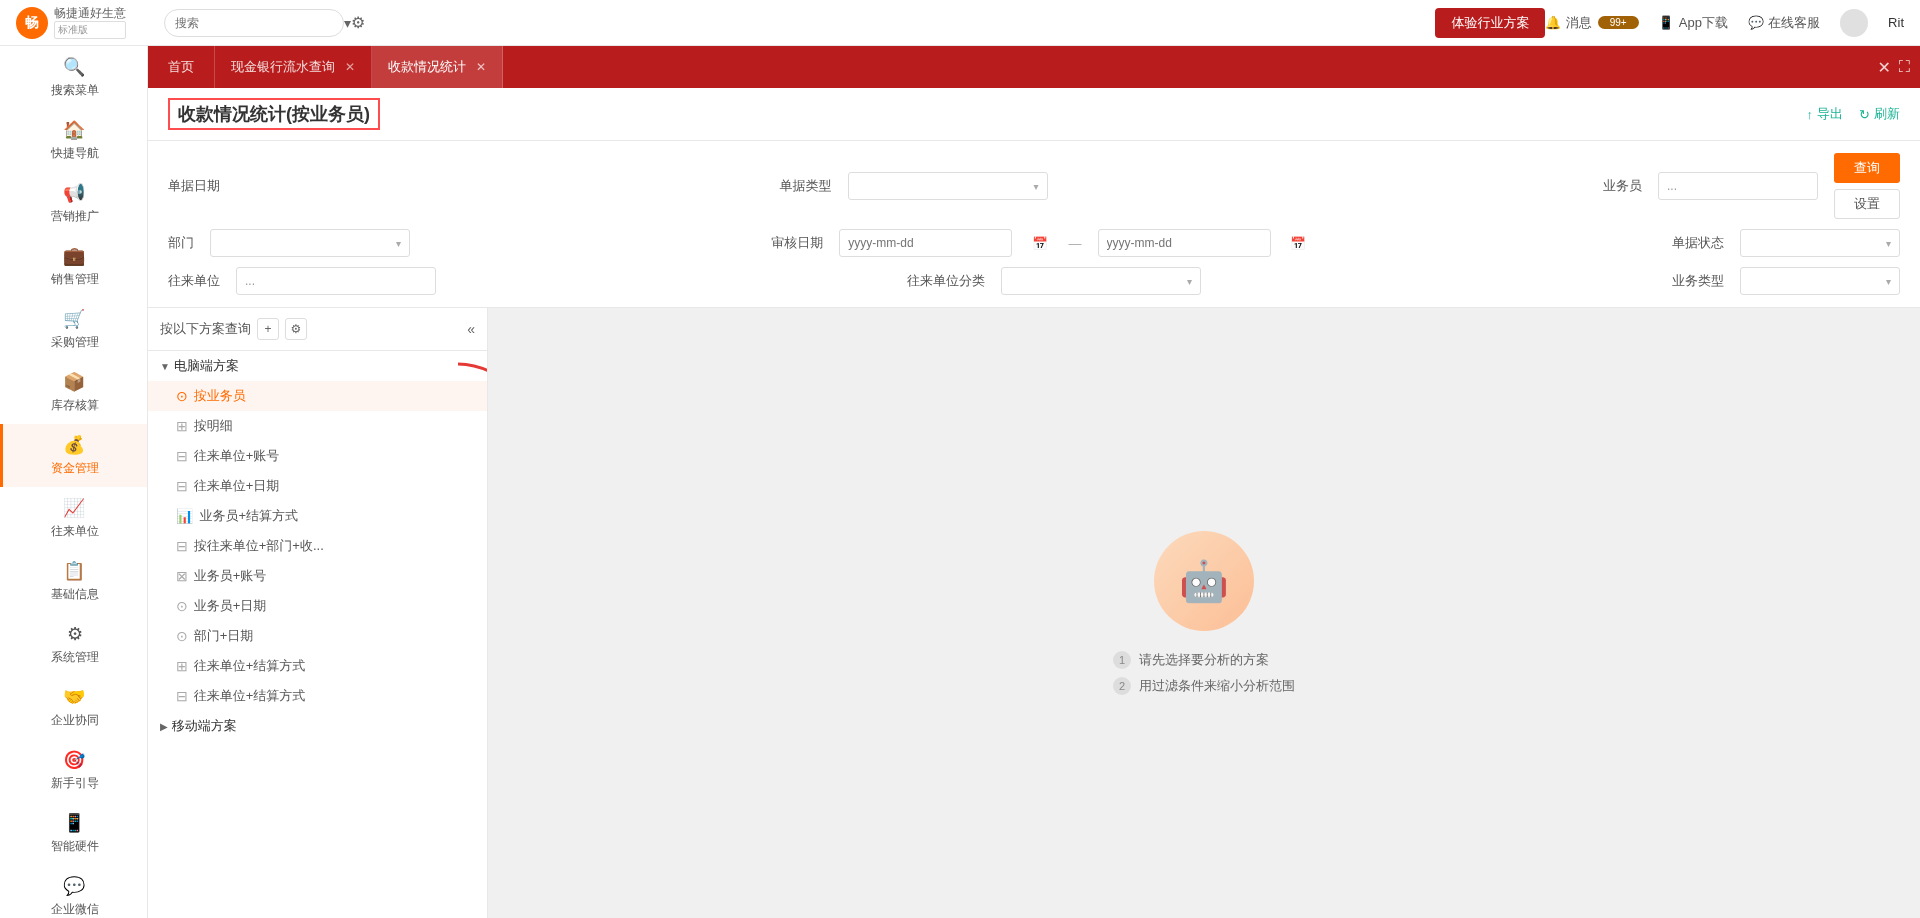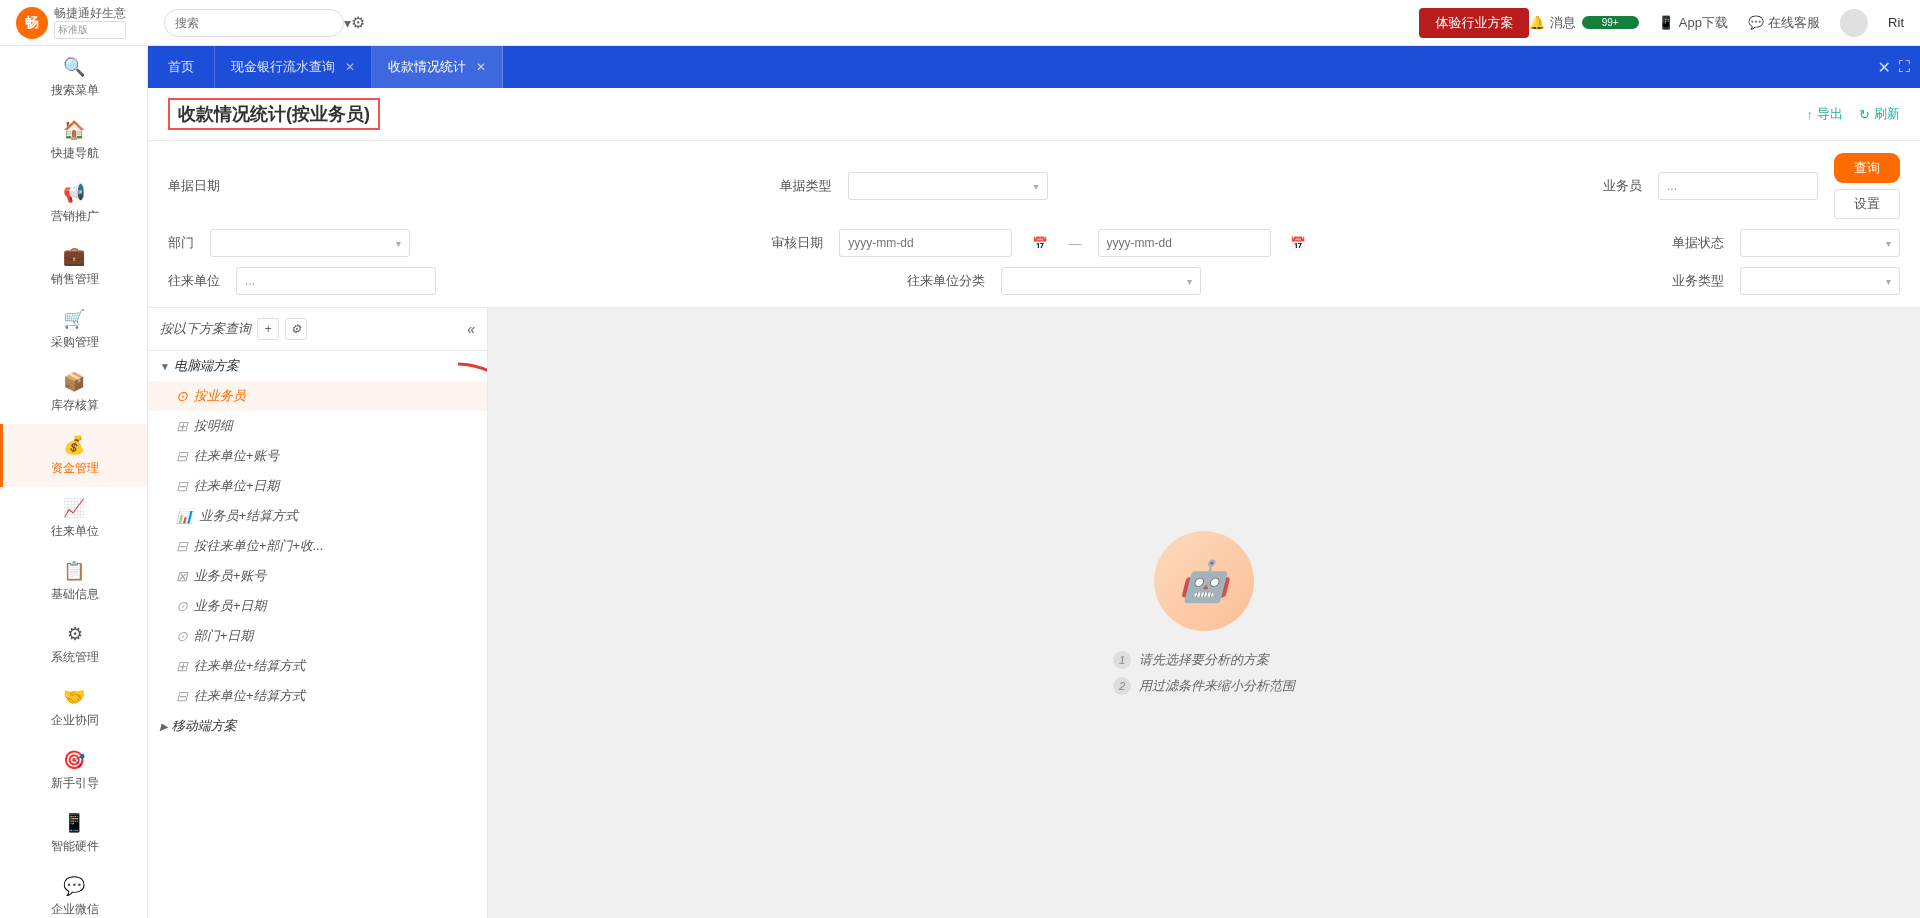--- a/index.html
+++ b/index.html
@@ -70,25 +70,25 @@
     .header-right-item {
       display: flex;
       align-items: center;
       gap: 4px;
       color: #555;
       font-size: 13px;
       cursor: pointer;
       white-space: nowrap;
     }
     .notification-badge {
-      background: #15803d;
+      background: #a16207;
       color: white;
       font-size: 10px;
       border-radius: 10px;
-      padding: 1px 20px;
+      padding: 1px 12px;
       margin-left: 2px;
     }
     .user-avatar {
       width: 28px; height: 28px;
       background: #e0e0e0;
       border-radius: 50%;
     }
 
     
     .main-layout {
@@ -127,21 +127,21 @@
     
     .content-area {
       flex: 1;
       display: flex;
       flex-direction: column;
       overflow: hidden;
     }
 
     
     .tab-bar {
-      background: #1d4ed8;
+      background: #b91c1c;
       display: flex;
       align-items: stretch;
       height: 42px;
       padding-left: 0;
       flex-shrink: 0;
     }
     .tab-item {
       display: flex;
       align-items: center;
       padding: 0 16px;
@@ -274,21 +274,21 @@
     .filter-chevron { font-size: 10px; color: #aaa; }
     .filter-section-label {
       font-size: 13px;
       color: #555;
       white-space: nowrap;
     }
     .query-btn {
       background: #ff6b00;
       color: white;
       border: none;
-      border-radius: 9px;
+      border-radius: 3px;
       padding: 6px 20px;
       font-size: 13px;
       cursor: pointer;
     }
     .settings-btn {
       background: #fff;
       color: #555;
       border: 1px solid #ddd;
       border-radius: 3px;
       padding: 5px 16px;
@@ -301,21 +301,20 @@
       gap: 6px;
       margin-left: auto;
     }
     .date-separator { color: #999; margin: 0 4px; }
 
     
     .body-layout {
       display: flex;
       flex: 1;
       overflow: hidden;
-      font-style: italic;
     }
     .left-panel {
       width: 340px;
       background: #fff;
       border-right: 1px solid #e8e8e8;
       flex-shrink: 0;
       overflow-y: auto;
       position: relative;
     }
     .left-panel-header {

